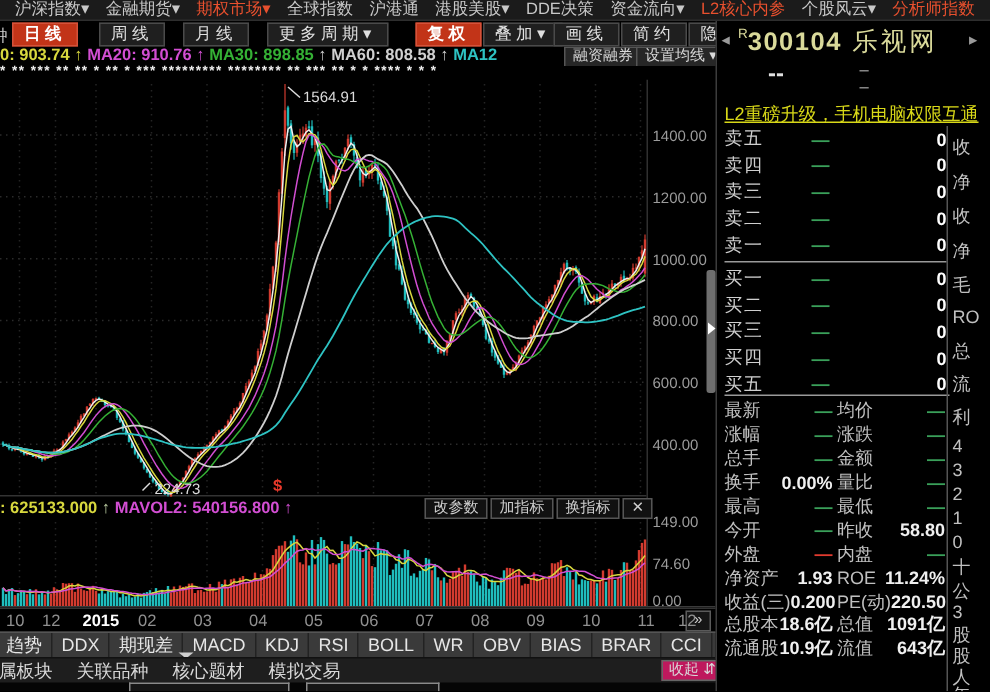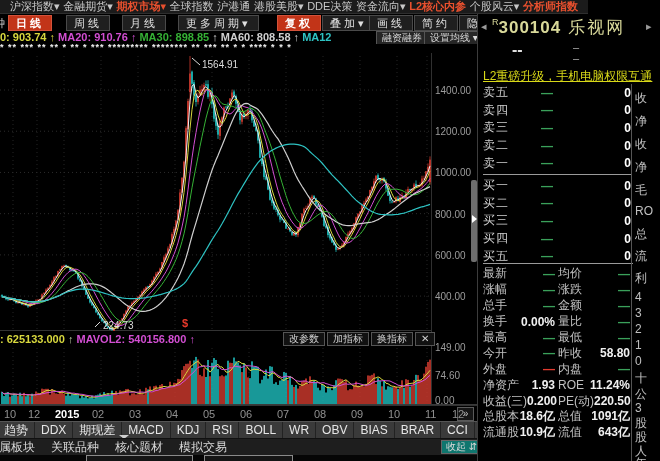--- a/index.html
+++ b/index.html
@@ -1,23 +1,23 @@
 <!DOCTYPE html>
 <html><head>
 <meta charset="utf-8">
 <style>
   html,body{margin:0;padding:0;background:#000;}
   .app{position:relative;width:660px;height:461px;background:#000;overflow:hidden;
        font-family:"Liberation Sans","DejaVu Sans",sans-serif;-webkit-font-smoothing:none;}
   
-  .top-menu{position:absolute;left:0;top:0;width:588px;height:14px;background:#1b1b1b;
+  .top-menu{position:absolute;left:0;top:0;width:660px;height:14px;background:#1b1b1b;
             border-bottom:1px solid #2e2e2e;display:flex;align-items:center;
             justify-content:space-between;padding:4px 10px;box-sizing:border-box;}
   .menu-item{font-size:11px;color:#c8c8c8;white-space:nowrap;cursor:default;line-height:13px;}
-  .menu-item.accent{color:#e8502e;font-weight:bold;}
+  .menu-item.accent{color:#e8502e;font-weight:normal;}
   
   .toolbar{position:absolute;left:0;top:15px;width:477px;height:16px;background:#000;}
   .tb-btn{position:absolute;top:0;height:14px;line-height:14px;font-size:11px;color:#e0e0e0;
           background:#1f1f1f;border:1px solid #4a4a4a;padding:0 7px;box-sizing:content-box;
           white-space:nowrap;letter-spacing:3px;}
   .tb-btn.active{background:#c23418;border-color:#d4523a;color:#fff;font-weight:bold;}
   .tb-partial{position:absolute;left:-6px;top:1px;font-size:11px;color:#cfcfcf;}
   
   .ma-row{position:absolute;left:0;top:31px;width:477px;height:13px;font-size:11px;
           white-space:nowrap;overflow:hidden;line-height:13px;}
@@ -45,21 +45,21 @@
           border-top:1px solid #555;display:flex;align-items:flex-start;overflow:hidden;}
   .tab{font-size:12px;color:#e6e6e6;padding:0 6px;height:17px;line-height:17px;
        border-right:1px solid #222;white-space:nowrap;}
   .macd-caret{position:absolute;left:119px;top:435px;width:0;height:0;
               border-left:5px solid transparent;border-right:5px solid transparent;
               border-top:4px solid #cfcfcf;}
   .tabbar2{position:absolute;left:0;top:438px;width:477px;height:17px;background:#1e1e1e;
            display:flex;align-items:center;overflow:hidden;border-top:1px solid #111;}
   .tab2{font-size:12px;color:#d8d8d8;padding:0 8px;height:17px;line-height:17px;white-space:nowrap;}
   .collapse-btn{position:absolute;left:441px;top:440px;height:12px;line-height:12px;
-                font-size:10px;color:#d8d8d8;background:#0f766e;border:1px solid #666;
+                font-size:10px;color:#d8d8d8;background:#be185d;border:1px solid #666;
                 padding:0 4px;white-space:nowrap;}
   .bottom-strip{position:absolute;left:0;top:455px;width:477px;height:6px;background:#050505;}
   .partial-box{position:absolute;top:455px;height:6px;background:#151515;
                border:1px solid #8a8a8a;border-bottom:none;box-sizing:border-box;}
   
   .v-divider{position:absolute;top:14px;bottom:0;width:1px;background:#3c3c3c;}
   .scroll-thumb{position:absolute;left:471px;top:180px;width:6px;height:82px;background:#6e6e6e;
                 border-radius:2px;}
   .scroll-arrow{position:absolute;left:472px;top:215px;width:0;height:0;
                 border-top:4px solid transparent;border-bottom:4px solid transparent;

